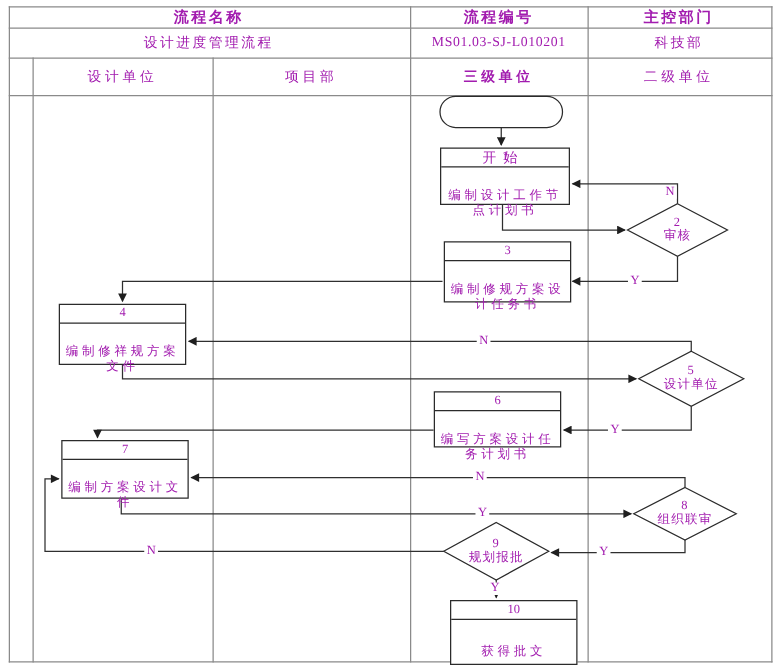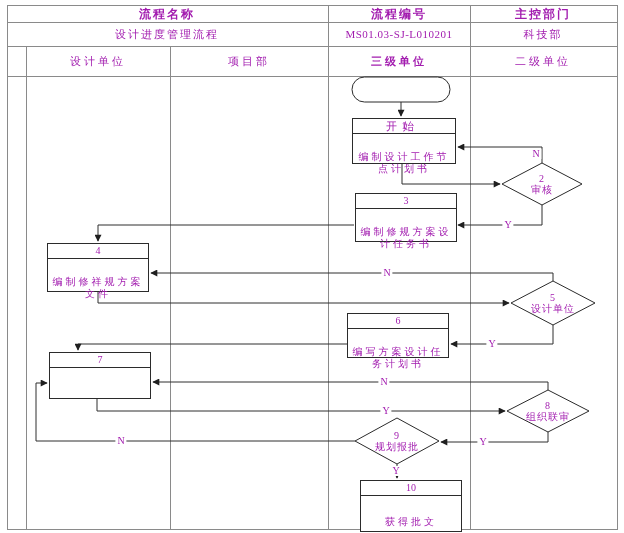--- a/index.html
+++ b/index.html
@@ -101,20 +101,21 @@
   <div class="pbox" style="left:47px;top:243px;width:102px;height:49px;">
     <div class="pbox-num">4</div>
     <div class="pbox-label">编制修祥规方案文件</div>
   </div>
   <div class="pbox" style="left:347px;top:313px;width:102px;height:45px;">
     <div class="pbox-num">6</div>
     <div class="pbox-label">编写方案设计任务计划书</div>
   </div>
   <div class="pbox" style="left:49px;top:352px;width:102px;height:47px;">
     <div class="pbox-num">7</div>
+    <div class="pbox-label">编制方案设计文件</div>
   </div>
   <div class="pbox" style="left:360px;top:480px;width:102px;height:52px;">
     <div class="pbox-num">10</div>
     <div class="pbox-label">获得批文</div>
   </div>
 
   <div class="start-text" style="left:403px;top:90px;margin-top:36px;">开始</div>
 
   <div class="node-text" style="left:542px;top:184px;">
     <div>2</div>

